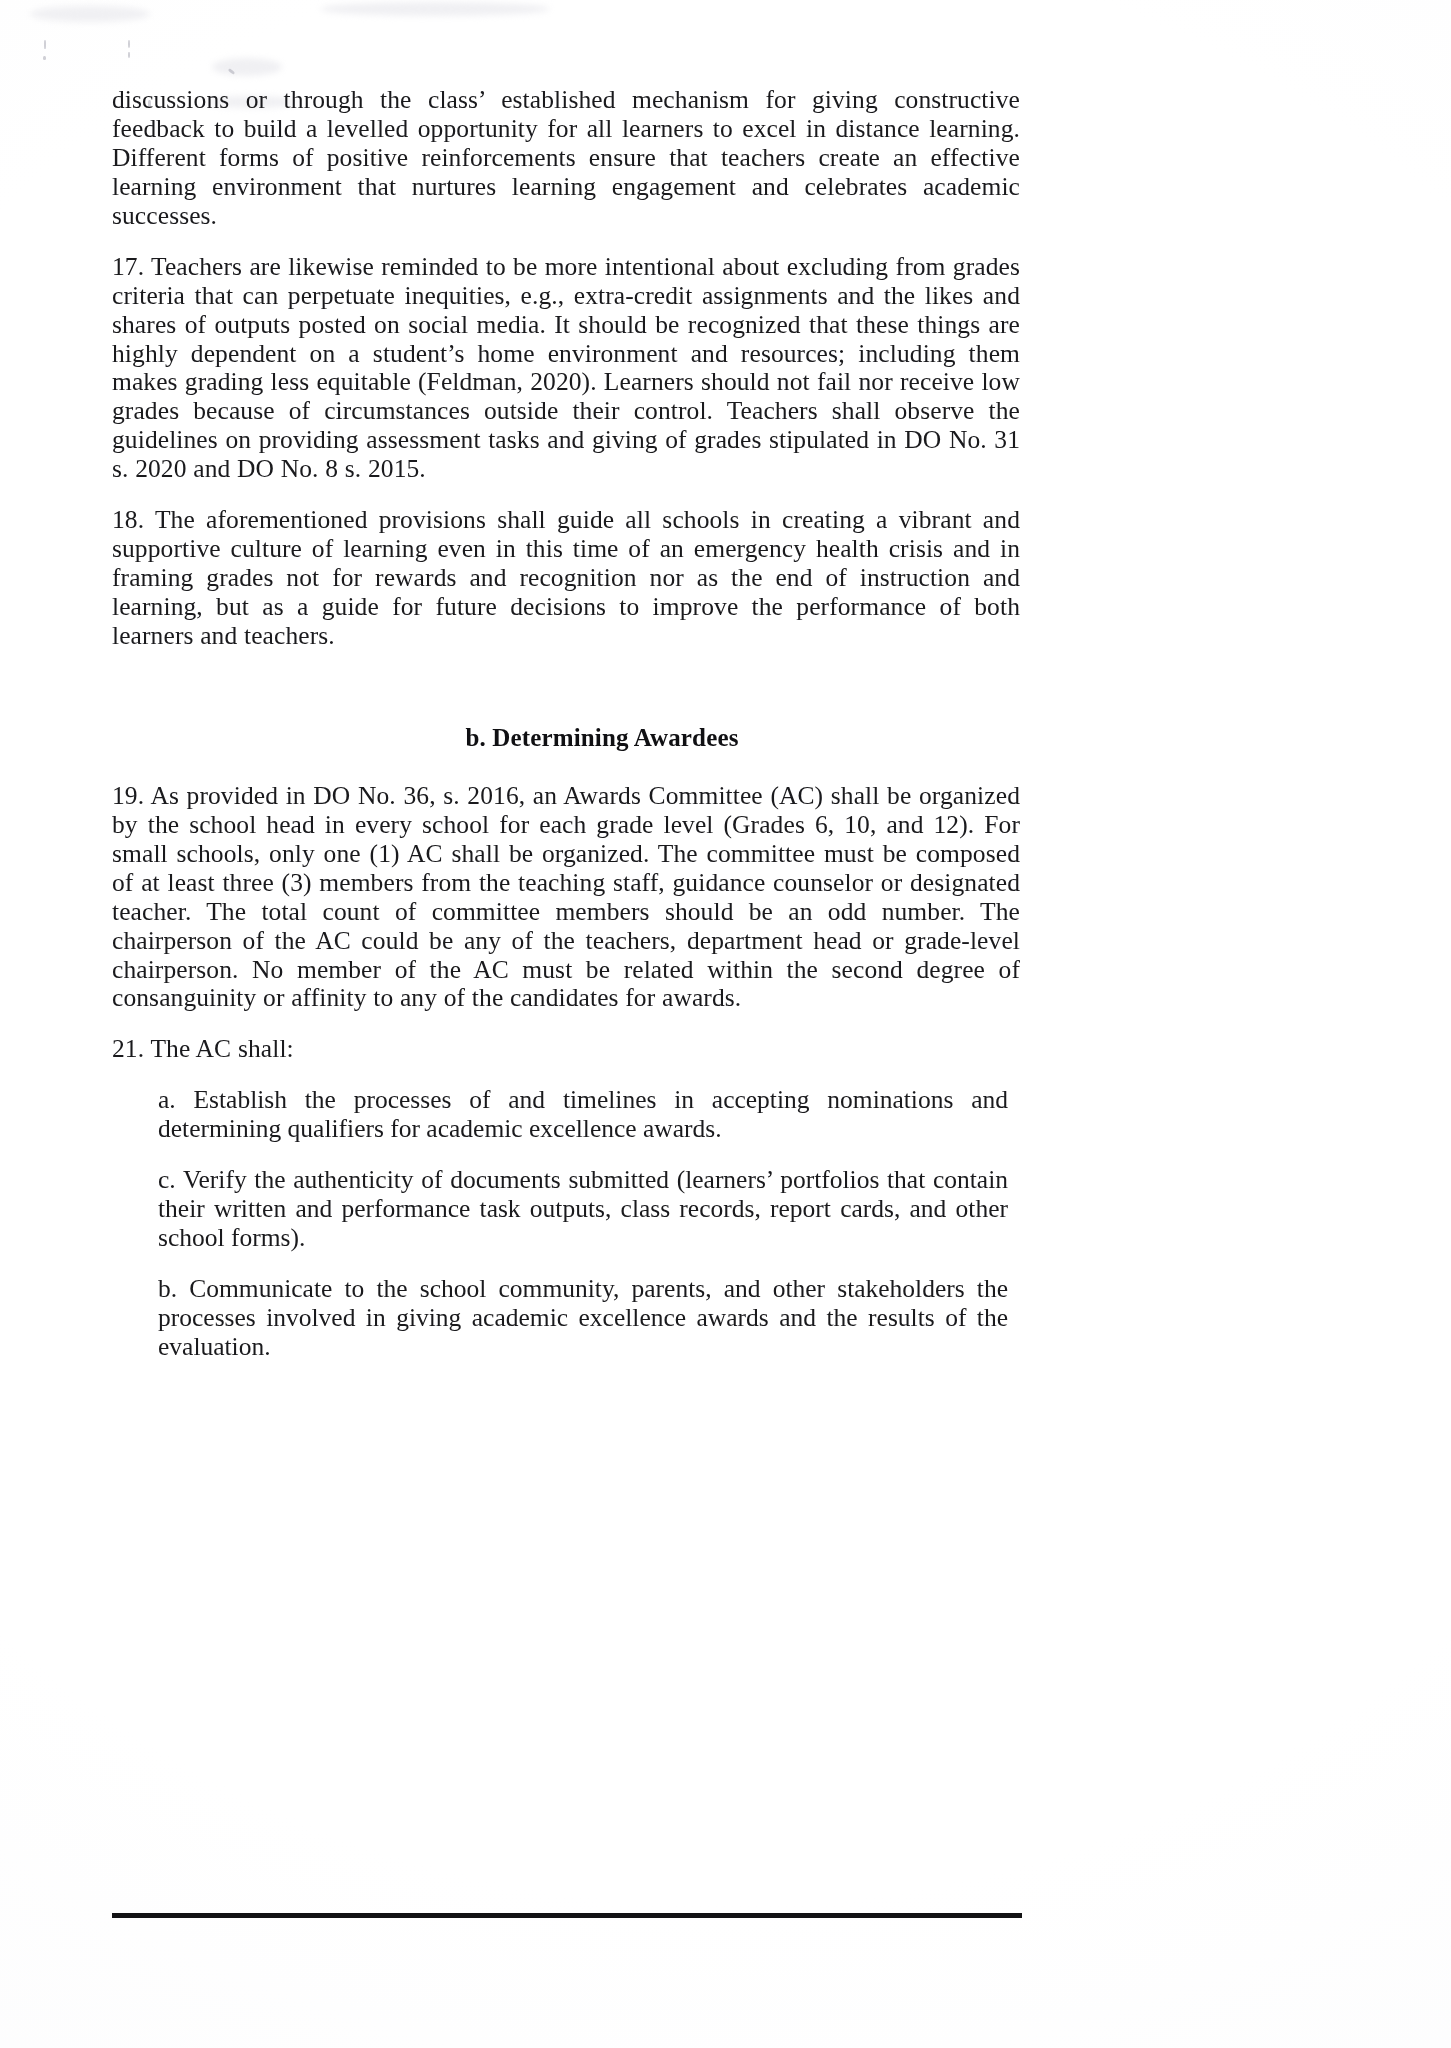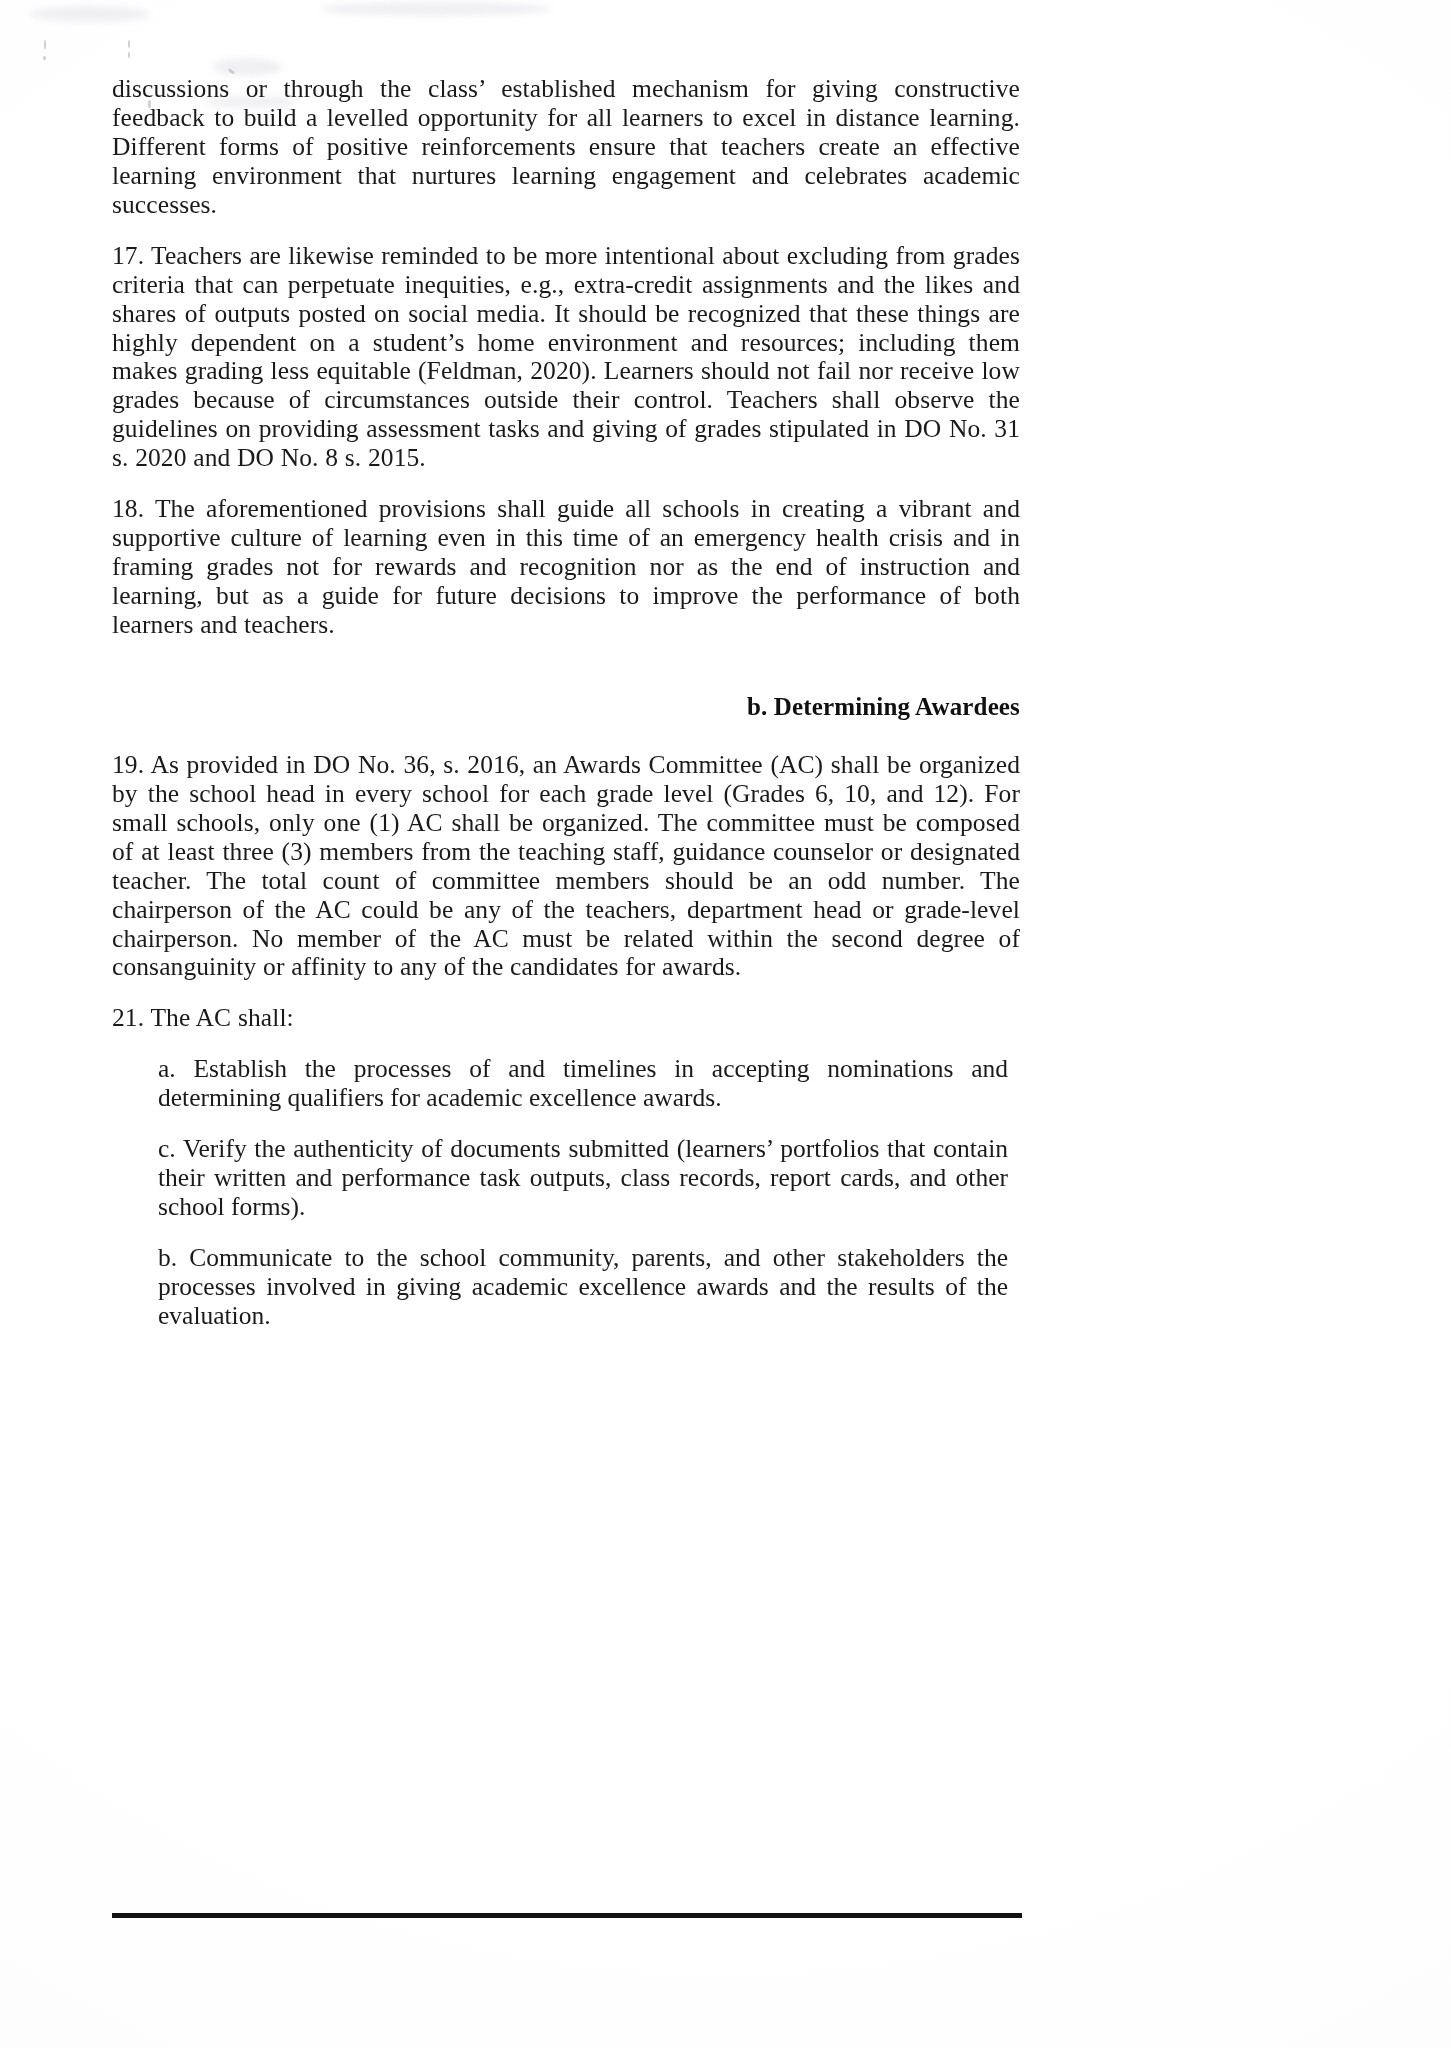--- a/index.html
+++ b/index.html
@@ -34,21 +34,21 @@
   .smudge {
     position: absolute;
     background: #f0f0f3;
     border-radius: 50%;
     filter: blur(3px);
   }
 
   #content {
     position: absolute;
     left: 112px;
-    top: 75px;
+    top: 86px;
     width: 908px;
   }
 
   p.para {
     margin: 0 0 22px 0;
     font-size: 25.5px;
     line-height: 1.135;
     text-align: justify;
     text-justify: inter-word;
     letter-spacing: .1px;
@@ -62,26 +62,26 @@
     margin: 0 12px 22px 0;
     padding-left: 46px;
     font-size: 25.5px;
     line-height: 1.135;
     text-align: justify;
     text-justify: inter-word;
     color: #1a1a1d;
   }
 
   h3.heading {
-    margin: 53px 0 30px 0;
+    margin: 73px 0 30px 0;
     padding-left: 72px;
     font-size: 25px;
     font-weight: bold;
     letter-spacing: .15px;
-    text-align: right;
+    text-align: center;
     color: #101013;
     font-family: "Liberation Serif", "DejaVu Serif", serif;
   }
 
   .gap-before { margin-top: 34px; }
 
   hr.footer-rule {
     position: absolute;
     left: 112px;
     top: 1913px;

